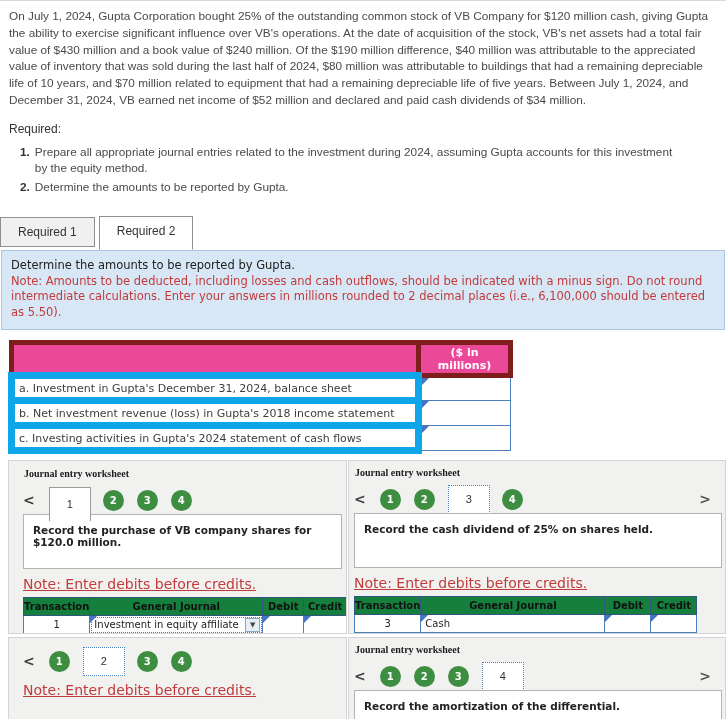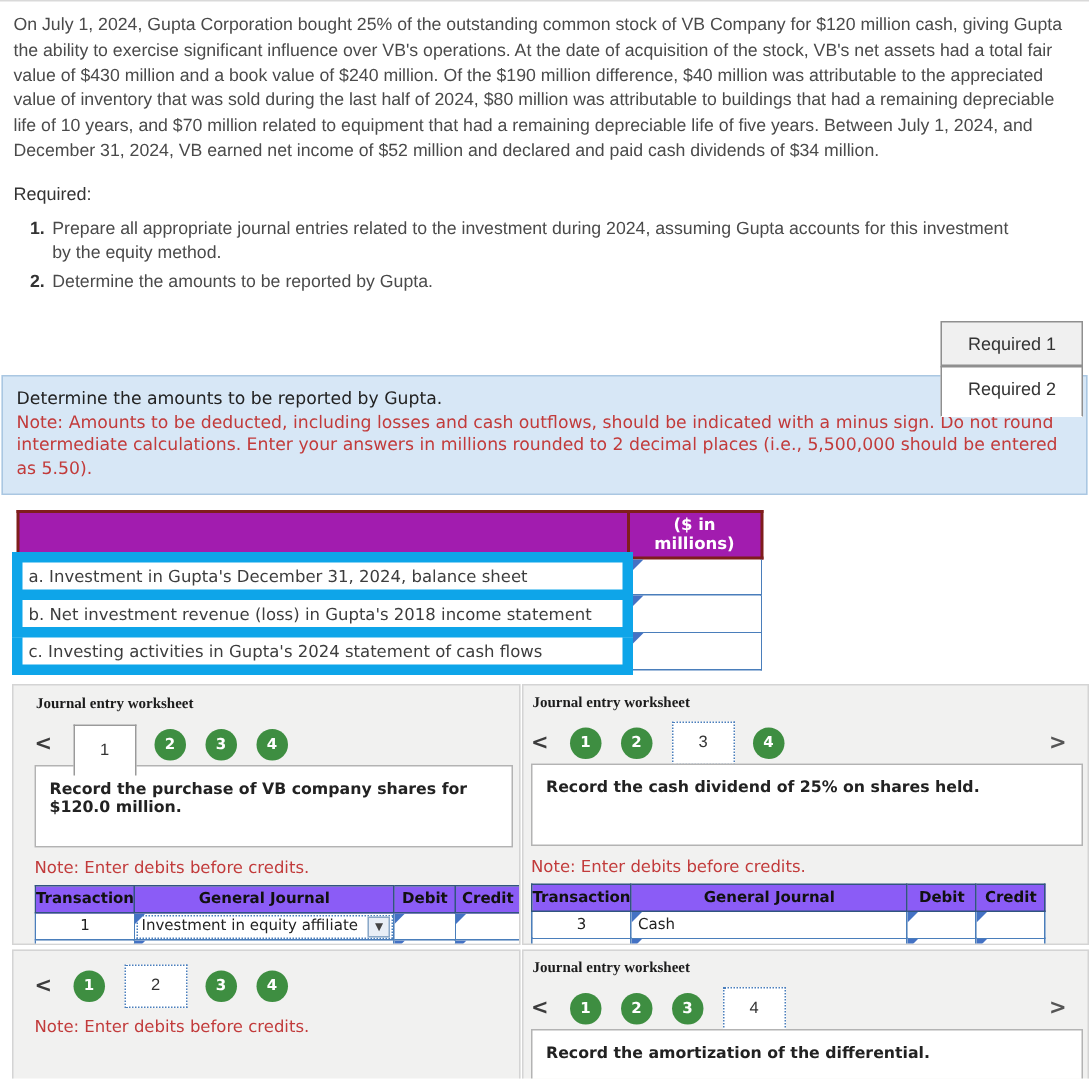--- a/index.html
+++ b/index.html
@@ -9,32 +9,32 @@
     border-top:1px solid #d9d9d9;box-sizing:border-box;
   }
   
   .intro{padding:7px 9px 0 9px;font-size:11.8px;line-height:1.42;color:#4a4a4a;}
   .req-label{padding:13px 9px 0 9px;font-size:12px;font-weight:normal;color:#333;}
   .req-list{padding:8px 9px 0 20px;font-size:11.8px;line-height:1.42;color:#4a4a4a;}
   .req-item{display:flex;margin-bottom:2px;}
   .req-num{font-weight:bold;color:#333;margin-right:5px;white-space:nowrap;}
   .req-item .txt{max-width:640px;}
   
-  .tabs{display:flex;align-items:flex-end;margin:18px 0 0 0;height:33px;flex-direction:column;}
+  .tabs{display:flex;align-items:flex-end;margin:18px 0 0 0;height:33px;}
   .tab{border:1px solid #8f8f8f;background:#f0f0f0;color:#333;font-size:12px;
        padding:7px 17px;margin-right:4px;cursor:pointer;}
   .tab.active{background:#fff;border-bottom-color:#fff;padding-bottom:11px;margin-bottom:-3px;z-index:2;position:relative;}
   
   .notebox{margin:3px 1px 0 1px;background:#d7e7f6;border:1px solid #aac7e2;
            padding:7px 9px 8px 9px;font-size:11.5px;line-height:1.38;font-family:"DejaVu Sans",sans-serif;}
   .notebox .head{color:#222;}
   .notebox .warn{color:#c23b3b;}
   
   .abc{border-collapse:collapse;margin:10px 0 0 8px;font-size:11px;font-family:"DejaVu Sans",sans-serif;}
-  .abc th{background:#a21caf;border:2px solid #7f1d1d;height:24px;}
+  .abc th{background:#ec4899;border:5px solid #7f1d1d;height:24px;}
   .abc th.vh{color:#fff;font-weight:bold;font-size:11px;width:85px;}
   .abc td.lbl{border:7px solid #0ea5e9;background:#fff;color:#3d3d3d;
               width:392px;padding:1px 4px;height:16px;}
   .abc td.val{border:1px solid #4a7ebb;background:#fff;position:relative;cursor:text;}
   .corner{position:relative;}
   .corner::before{content:"";position:absolute;top:0;left:0;
                   border-top:7px solid #4472c4;border-right:7px solid transparent;}
   
   .ws-grid{display:grid;grid-template-columns:339px 378px;column-gap:1px;row-gap:3px;
            margin:6px 0 0 8px;grid-template-rows:174px 168px;}
@@ -50,24 +50,24 @@
           font-size:10px;font-weight:bold;display:flex;align-items:center;justify-content:center;
           margin-right:13px;cursor:pointer;font-family:"DejaVu Sans",sans-serif;}
   .step-tab{width:40px;background:#fff;color:#333;font-size:11px;display:flex;align-items:center;
             justify-content:center;margin-right:12px;cursor:pointer;}
   .step-tab.dotted{height:27px;border:1px dotted #4a7ebb;}
   .step-tab.folder{height:33px;border:1px solid #9a9a9a;border-bottom:none;margin-bottom:-7px;z-index:2;position:relative;}
   .desc{background:#fff;border:1px solid #b3b3b3;height:44px;padding:9px 8px 0 9px;
         font-size:10.5px;color:#222;font-family:"DejaVu Sans",sans-serif;position:relative;z-index:1;font-weight:bold;}
   .ws.left .desc{width:300px;}
   .ws.right .desc{width:349px;}
-  .jnote{color:#c23b3b;font-size:11px;margin:7px 0 5px 0;font-family:"DejaVu Sans",sans-serif;}
+  .jnote{color:#c23b3b;font-size:14px;margin:7px 0 5px 0;font-family:"DejaVu Sans",sans-serif;text-decoration:underline;}
   
   .journal{border-collapse:collapse;font-size:10px;font-family:"DejaVu Sans",sans-serif;color:#222;table-layout:fixed;}
-  .journal th{background:#8b5cf6;border:1px solid #30557f;color:#111;font-weight:bold;height:17px;padding:0;}
+  .journal th{background:#15803d;border:1px solid #30557f;color:#111;font-weight:bold;height:17px;padding:0;}
   .journal .c-tr{width:58px;} .journal .c-gj{width:183px;}
   .journal .c-db{width:45px;text-align:center;} .journal .c-cr{width:45px;}
   .journal td{background:#fff;border:1px solid #4a7ebb;height:17px;padding:0 0 0 4px;position:relative;overflow:hidden;white-space:nowrap;}
   .journal td.trans{text-align:center;padding:0;}
   .journal td.in{cursor:text;}
   .sel{outline:1px dotted #4a7ebb;outline-offset:-2px;}
   .dd{position:absolute;right:2px;top:2px;width:13px;height:12px;background:#e8eef6;
       border:1px solid #8aa8c8;font-size:7px;line-height:12px;text-align:center;color:#444;cursor:pointer;}
   .clipL{width:324px;overflow:hidden;}
 </style>
@@ -88,21 +88,21 @@
   </div>
 </div>
 
 <div class="tabs">
   <div class="tab">Required 1</div>
   <div class="tab active">Required 2</div>
 </div>
 
 <div class="notebox">
   <div class="head">Determine the amounts to be reported by Gupta.</div>
-  <div class="warn">Note: Amounts to be deducted, including losses and cash outflows, should be indicated with a minus sign. Do not round intermediate calculations. Enter your answers in millions rounded to 2 decimal places (i.e., 5,500,000 should be entered as 5.50).</div>
+  <div class="warn">Note: Amounts to be deducted, including losses and cash outflows, should be indicated with a minus sign. Do not round intermediate calculations. Enter your answers in millions rounded to 2 decimal places (i.e., 6,100,000 should be entered as 5.50).</div>
 </div>
 
 <table class="abc">
   <tbody>
       <tr>
     <th></th>
     <th class="vh">($ in millions)</th>
   </tr>
   <tr>
     <td class="lbl">a. Investment in Gupta's December 31, 2024, balance sheet</td>

